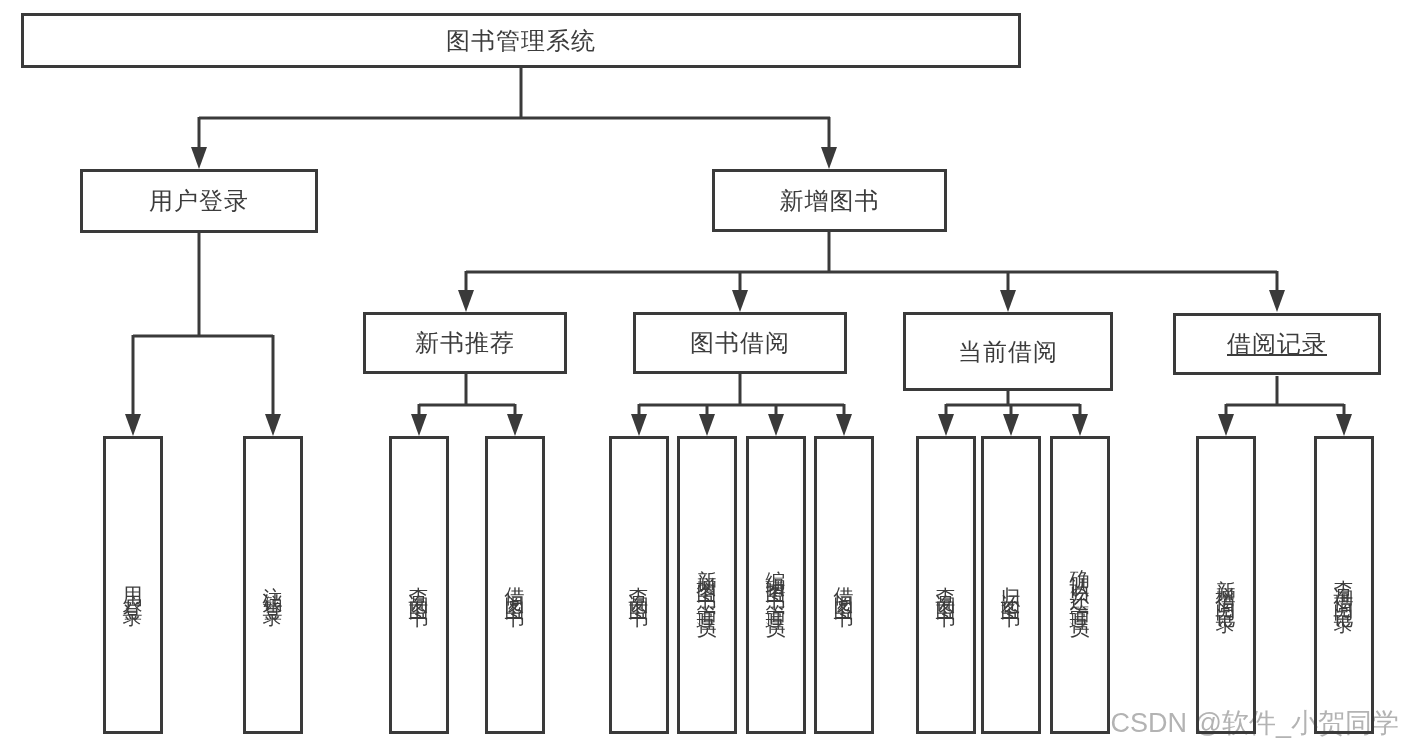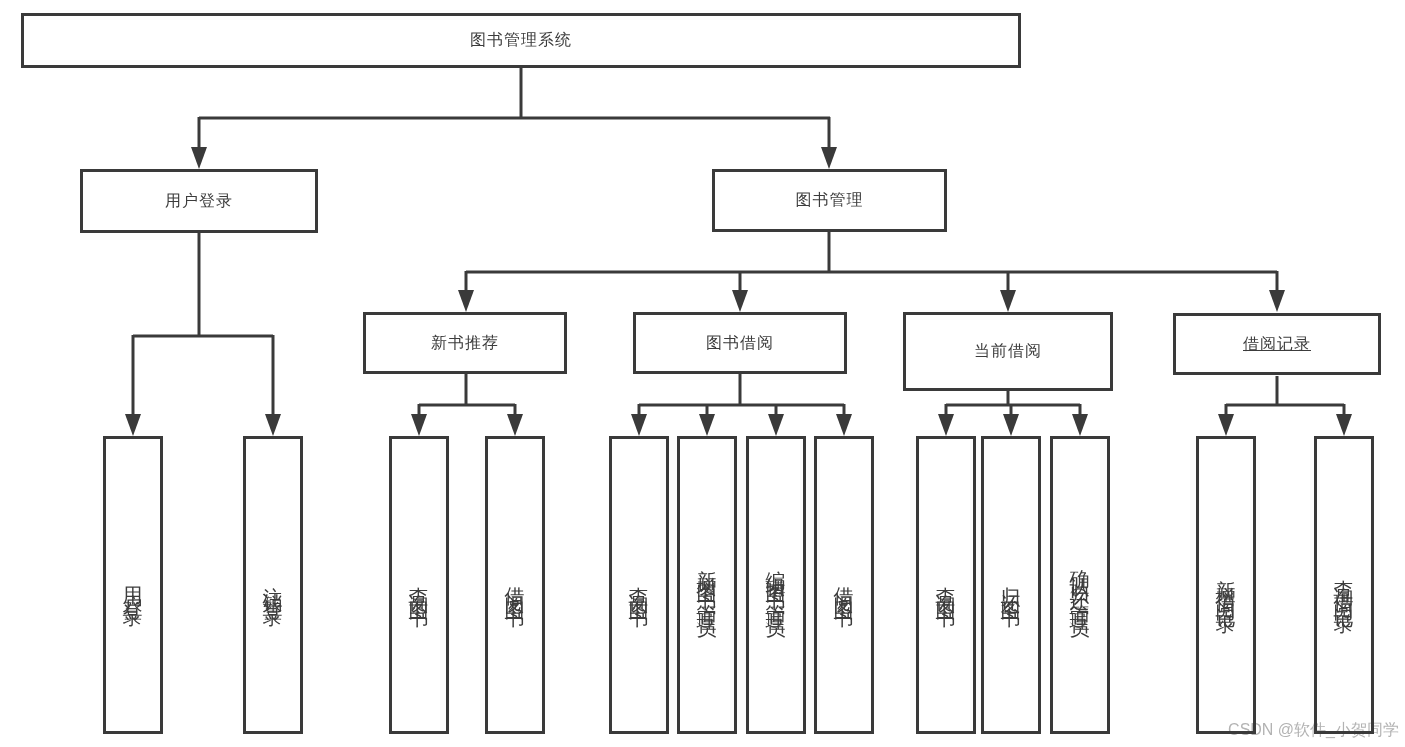--- a/index.html
+++ b/index.html
@@ -27,37 +27,37 @@
   .box {
     position: absolute;
     box-sizing: border-box;
     border: 3px solid var(--line);
     background: #ffffff;
     display: flex;
     align-items: center;
     justify-content: center;
   }
   .hlabel {
-    font-size: 16px;
+    font-size: 24px;
     letter-spacing: 1px;
     white-space: nowrap;
   }
   .vlabel {
     writing-mode: vertical-rl;
     text-orientation: mixed;
     font-size: 20px;
     letter-spacing: 7px;
     line-height: 1;
     white-space: nowrap;
   }
   .watermark {
     position: absolute;
     right: 6px;
     bottom: 6px;
-    font-size: 16px;
+    font-size: 27px;
     color: var(--watermark);
     mix-blend-mode: darken;
     white-space: nowrap;
   }
 </style>
 </head>
 <body>
 
 <div class="canvas">
 
@@ -138,21 +138,21 @@
   </svg>
 
   <div class="box" style="left:21px; top:13px; width:1000px; height:55px;">
     <span class="hlabel">图书管理系统</span>
   </div>
 
   <div class="box" style="left:80px; top:169px; width:238px; height:64px;">
     <span class="hlabel">用户登录</span>
   </div>
   <div class="box" style="left:712px; top:169px; width:235px; height:63px;">
-    <span class="hlabel">图书管理</span>
+    <span class="hlabel">新增图书</span>
   </div>
 
   <div class="box" style="left:363px; top:312px; width:204px; height:62px;">
     <span class="hlabel">新书推荐</span>
   </div>
   <div class="box" style="left:633px; top:312px; width:214px; height:62px;">
     <span class="hlabel">图书借阅</span>
   </div>
   <div class="box" style="left:903px; top:312px; width:210px; height:79px;">
     <span class="hlabel">当前借阅</span>

